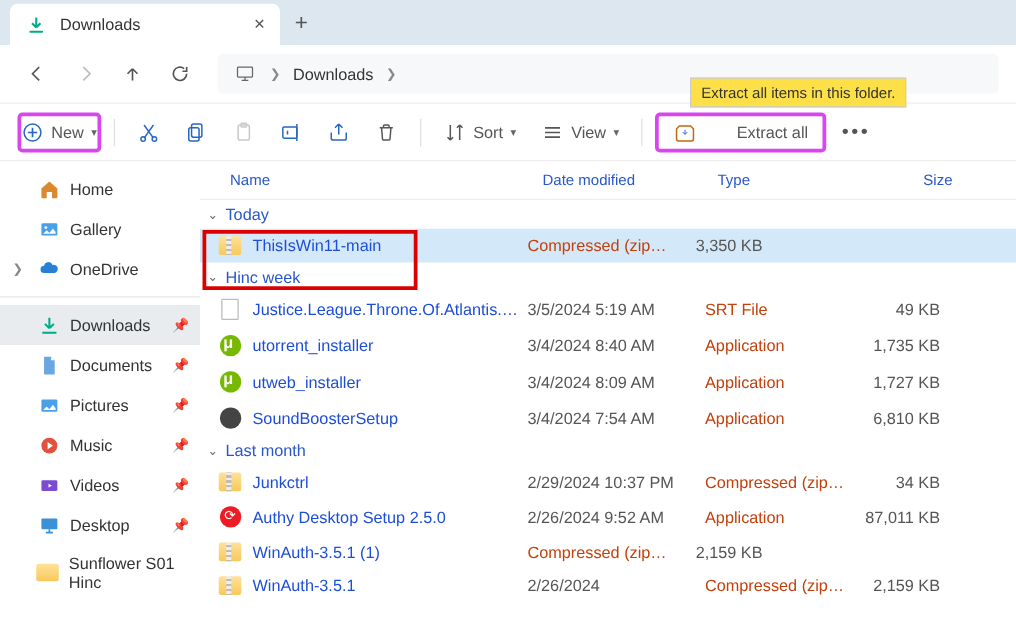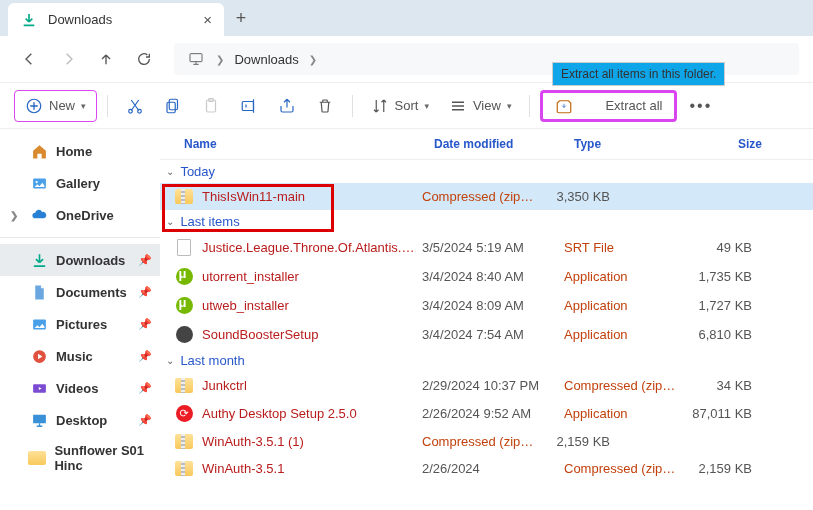--- a/index.html
+++ b/index.html
@@ -10,53 +10,53 @@
 .tab-close { margin-left: auto; color: #555; font-size: 15px; }
 .newtab { width: 34px; display: flex; align-items: center; justify-content: center; color: #555; font-size: 18px; }
 
 .navbar { height: 46px; padding: 0 14px; display: flex; align-items: center; gap: 6px; }
 .navbtn { width: 32px; height: 32px; display: flex; align-items: center; justify-content: center; color: #555; border-radius: 4px; }
 .navbtn.dim { color: #aaa; }
 .pathbox { flex: 1; background: #f7f8f9; border-radius: 4px; height: 32px; display: flex; align-items: center; padding: 0 6px; gap: 4px; margin-left: 8px; }
 .crumb { padding: 0 6px; color: #333; }
 .chev { color: #888; font-size: 10px; }
 
-.tooltip { position: absolute; top: 62px; left: 552px; background: #0ea5e9; border: 1px solid #ccc; padding: 4px 8px; font-size: 12px; z-index: 20; }
+.tooltip { position: absolute; top: 62px; left: 552px; background: #fde047; border: 1px solid #ccc; padding: 4px 8px; font-size: 12px; z-index: 20; }
 
 .toolbar { height: 46px; border-top: 1px solid #eee; display: flex; align-items: center; padding: 0 14px; gap: 4px; }
 .tbtn { padding: 0 8px; height: 32px; display: flex; align-items: center; gap: 6px; color: #555; border-radius: 4px; }
 .tbtn svg { width: 18px; height: 18px; }
 .sep { width: 1px; height: 22px; background: #e0e0e0; margin: 0 6px; }
-.newbtn { border: 1px solid #d946ef; padding: 0 10px; }
+.newbtn { border: 3px solid #d946ef; padding: 0 0; }
 .highlight-extract { border: 3px solid #d946ef; padding: 3px 12px; gap: 32px; }
 .caret { font-size: 9px; color: #666; }
 
 .container { display: flex; height: calc(100% - 128px); border-top: 1px solid #eee; }
 .sidebar { width: 160px; overflow: hidden; padding-top: 6px; }
-.sb-item { display: flex; align-items: center; gap: 8px; padding: 7px 0 7px 10px; position: relative; font-weight: bold; }
+.sb-item { display: flex; align-items: center; gap: 8px; padding: 7px 0 7px 10px; position: relative; }
 .sb-item.sel { background: #e8ecef; }
 .sb-item .pin { position: absolute; right: 8px; color: #888; font-size: 11px; }
 .sb-icon { width: 18px; height: 18px; display: flex; align-items: center; justify-content: center; font-size: 15px; }
 .sb-sep { height: 1px; background: #e8e8e8; margin: 6px 0; }
 .sb-expand { width: 12px; color: #888; font-size: 10px; }
 
 .main { flex: 1; display: flex; flex-direction: column; }
-.colheader { display: flex; padding: 8px 0 8px 24px; border-bottom: 1px solid #eee; color: #2757c9; font-size: 12px; font-weight: bold; }
+.colheader { display: flex; padding: 8px 0 8px 24px; border-bottom: 1px solid #eee; color: #2757c9; font-size: 12px; }
 .col-name { width: 250px; }
 .col-date { width: 140px; }
 .col-type { width: 116px; }
 .col-size { width: 72px; text-align: right; }
 
 .filelist { overflow-y: hidden; }
 .group { display: flex; align-items: center; gap: 6px; padding: 4px 0 4px 6px; color: #2757c9; font-size: 13px; }
 .group .arrow { font-size: 10px; color: #666; }
 .row { display: flex; align-items: center; padding: 6px 0 6px 14px; }
 .row.sel { background: #d3e8f8; }
 .row .ficon { width: 20px; margin-right: 8px; display: flex; align-items: center; justify-content: center; }
-.row .fname { width: 220px; white-space: nowrap; overflow: hidden; text-overflow: ellipsis; color: #b91c1c; }
+.row .fname { width: 220px; white-space: nowrap; overflow: hidden; text-overflow: ellipsis; color: #1d4ed8; }
 .row .fdate { width: 142px; color: #555; }
 .row .ftype { width: 116px; color: #c2410c; white-space: nowrap; overflow: hidden; text-overflow: ellipsis; }
 .row .fsize { width: 72px; text-align: right; color: #555; }
 
 .highlight-file { position: absolute; border: 3px solid #d00; left: 162px; top: 184px; width: 172px; height: 48px; pointer-events: none; z-index: 15; }
 
 .ic-folder-zip { width: 18px; height: 15px; background: linear-gradient(#ffe198,#f8c95b); border-radius: 2px; position: relative; }
 .ic-folder-zip::after { content:""; position:absolute; left:6px; top:0; width:4px; height:15px; background: repeating-linear-gradient(#eee 0 2px,#bbb 2px 4px); }
 .ic-folder { width: 18px; height: 14px; background: linear-gradient(#ffe198,#f8c95b); border-radius: 2px; }
 .ic-doc { width: 14px; height: 17px; border:1px solid #bbb; background:#fff; border-radius: 1px; }
@@ -311,21 +311,21 @@
         <div class="row sel">
          <span class="ficon">
             <div class="ic-folder-zip"></div>
           </span>
          <span class="fname">ThisIsWin11-main</span>
          <span class="ftype">Compressed (zipp...</span>
          <span class="fsize">3,350 KB</span>
        </div>
         <div class="group">
           <span class="arrow">⌄</span>
-          <span>Last items</span>
+          <span>Hinc week</span>
         </div>
         <div class="row ">
          <span class="ficon">
             <div class="ic-doc"></div>
           </span>
          <span class="fname">Justice.League.Throne.Of.Atlantis.English...</span>
          <span class="fdate">3/5/2024 5:19 AM</span>
          <span class="ftype">SRT File</span>
          <span class="fsize">49 KB</span>
        </div>

